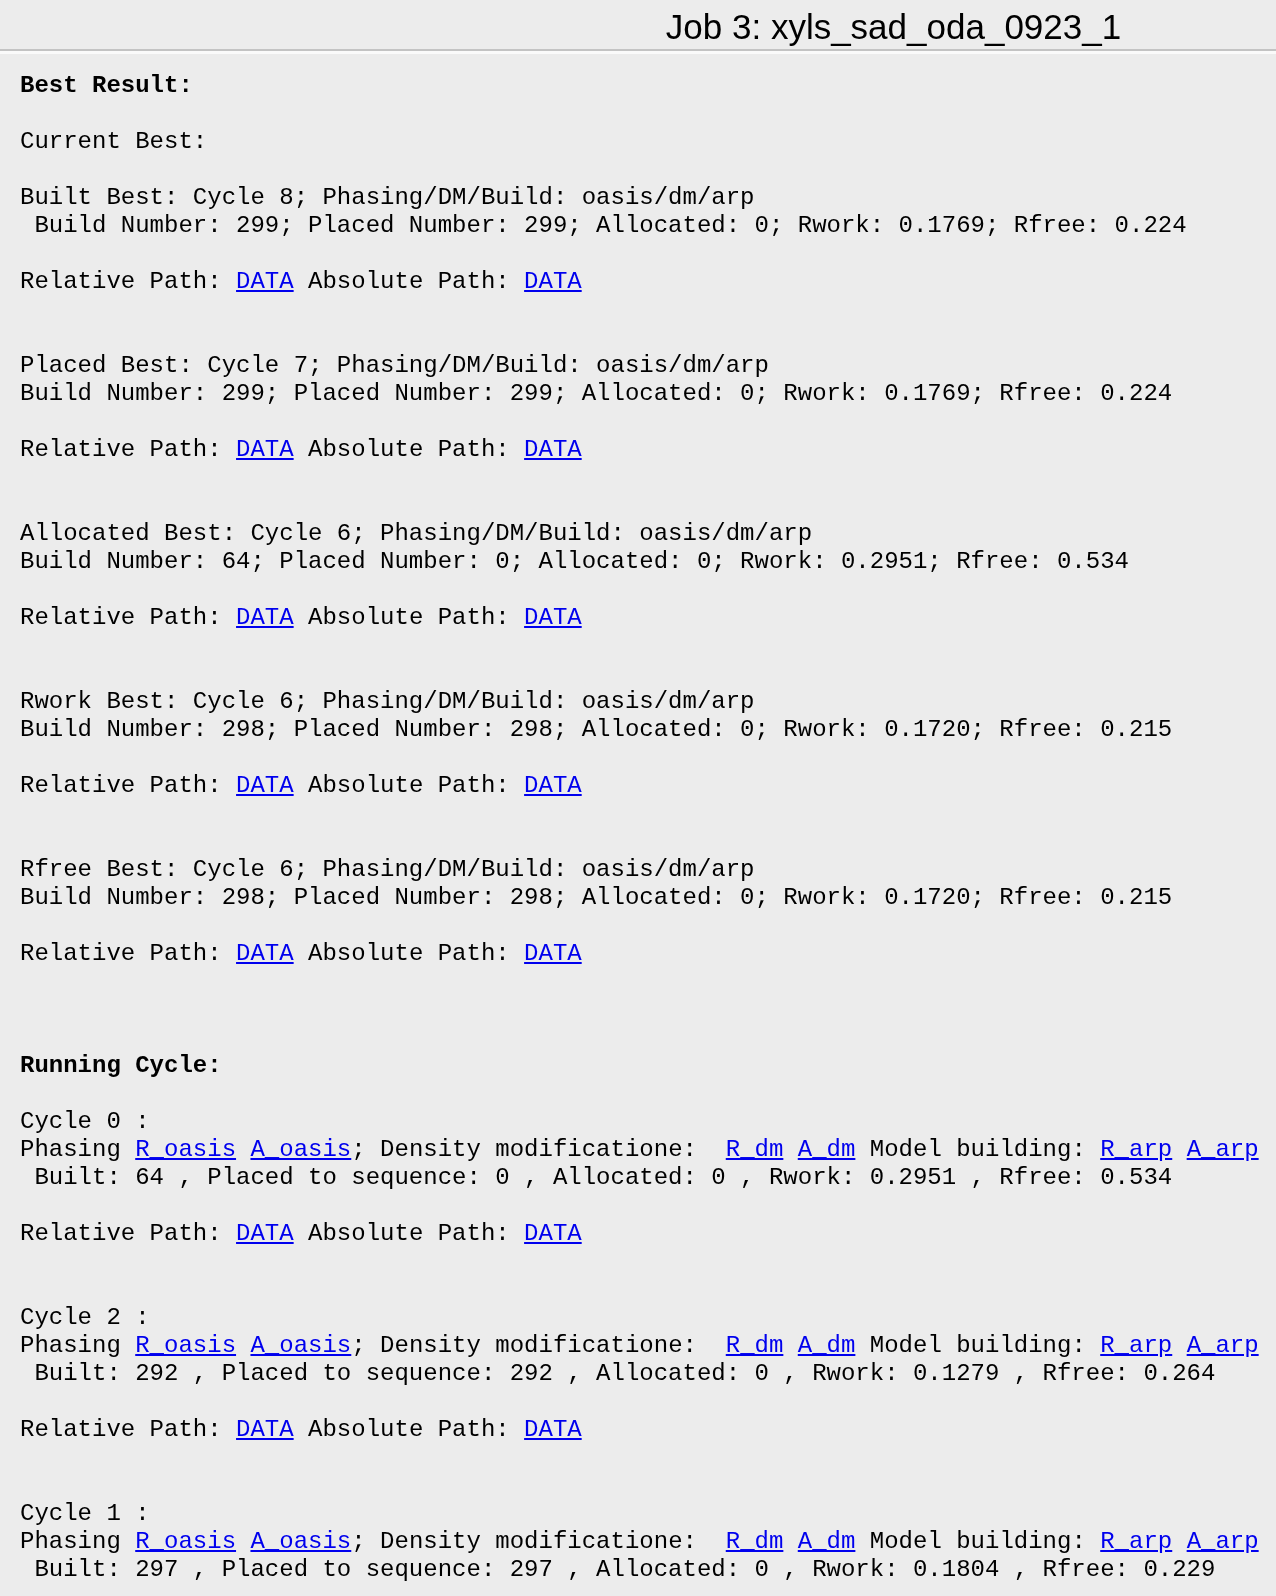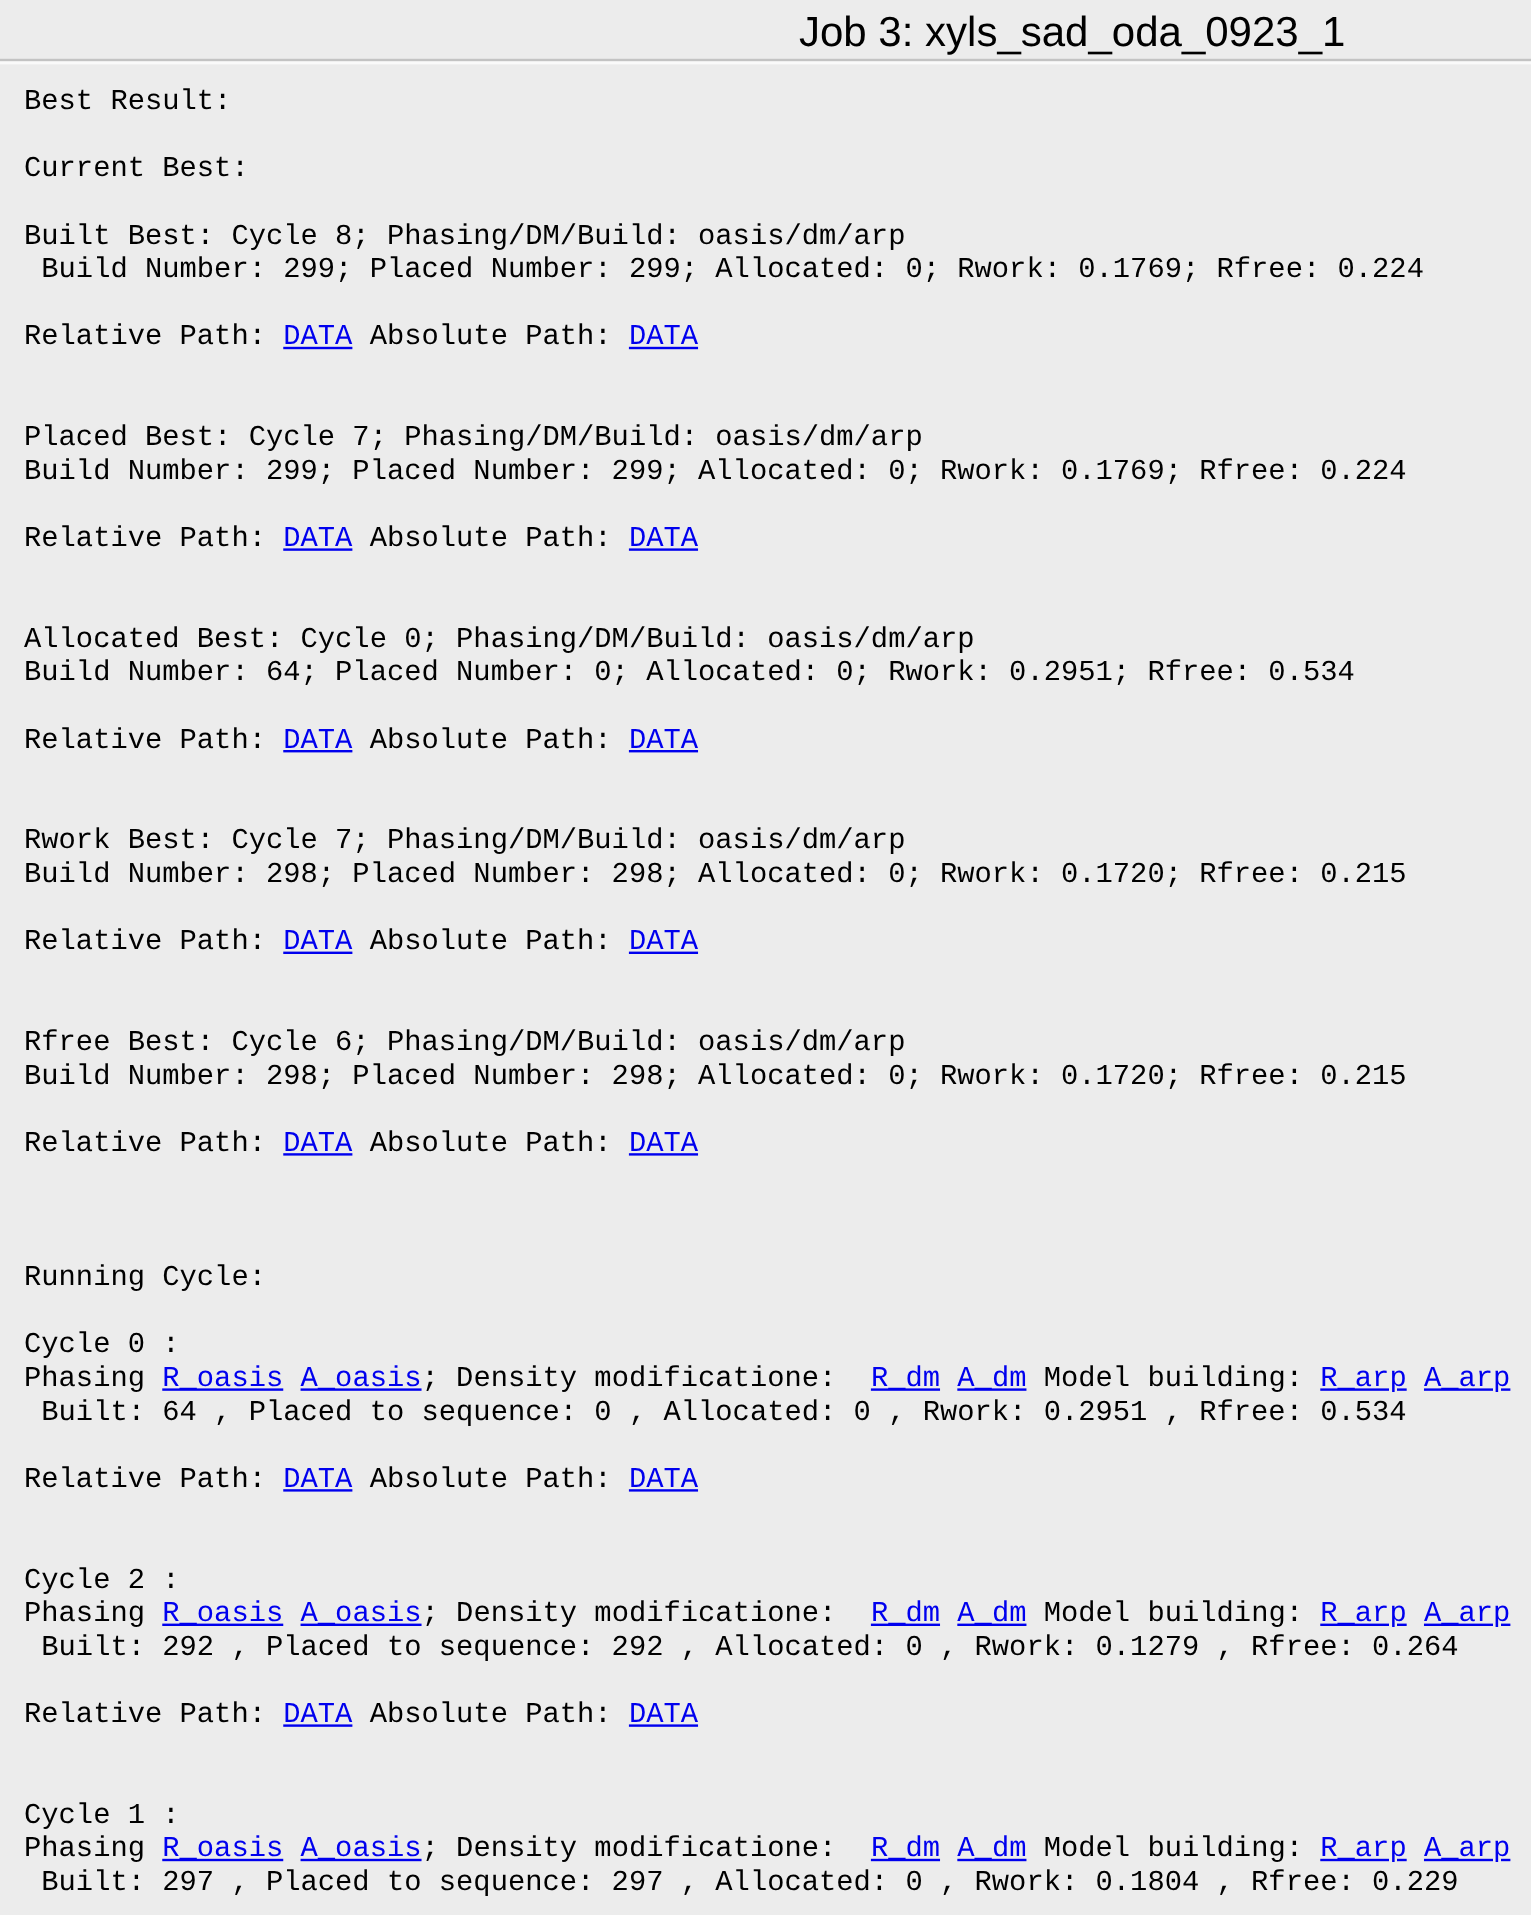--- a/index.html
+++ b/index.html
@@ -42,21 +42,21 @@
   .content {
     padding: 18px 20px 0 20px;
     font-family: "Liberation Mono", "DejaVu Sans Mono", monospace;
     font-size: 24px;
   }
   .line {
     height: 28px;
     line-height: 28px;
     white-space: pre;
   }
-  .line .bold { font-weight: normal; }
+  .line .bold { font-weight: bold; }
   .line a {
     color: var(--link);
     text-decoration: underline;
     cursor: pointer;
   }
 </style>
 </head>
 <body>
 
 <div class="page">
@@ -74,27 +74,27 @@
       <div class="line"></div>
       <div class="line"><span>Relative Path: </span><a href="#">DATA</a><span> Absolute Path: </span><a href="#">DATA</a></div>
       <div class="line"></div>
       <div class="line"></div>
       <div class="line"><span>Placed Best: Cycle 7; Phasing/DM/Build: oasis/dm/arp</span></div>
       <div class="line"><span>Build Number: 299; Placed Number: 299; Allocated: 0; Rwork: 0.1769; Rfree: 0.224</span></div>
       <div class="line"></div>
       <div class="line"><span>Relative Path: </span><a href="#">DATA</a><span> Absolute Path: </span><a href="#">DATA</a></div>
       <div class="line"></div>
       <div class="line"></div>
-      <div class="line"><span>Allocated Best: Cycle 0; Phasing/DM/Build: oasis/dm/arp</span></div>
+      <div class="line"><span>Allocated Best: Cycle 6; Phasing/DM/Build: oasis/dm/arp</span></div>
       <div class="line"><span>Build Number: 64; Placed Number: 0; Allocated: 0; Rwork: 0.2951; Rfree: 0.534</span></div>
       <div class="line"></div>
       <div class="line"><span>Relative Path: </span><a href="#">DATA</a><span> Absolute Path: </span><a href="#">DATA</a></div>
       <div class="line"></div>
       <div class="line"></div>
-      <div class="line"><span>Rwork Best: Cycle 7; Phasing/DM/Build: oasis/dm/arp</span></div>
+      <div class="line"><span>Rwork Best: Cycle 6; Phasing/DM/Build: oasis/dm/arp</span></div>
       <div class="line"><span>Build Number: 298; Placed Number: 298; Allocated: 0; Rwork: 0.1720; Rfree: 0.215</span></div>
       <div class="line"></div>
       <div class="line"><span>Relative Path: </span><a href="#">DATA</a><span> Absolute Path: </span><a href="#">DATA</a></div>
       <div class="line"></div>
       <div class="line"></div>
       <div class="line"><span>Rfree Best: Cycle 6; Phasing/DM/Build: oasis/dm/arp</span></div>
       <div class="line"><span>Build Number: 298; Placed Number: 298; Allocated: 0; Rwork: 0.1720; Rfree: 0.215</span></div>
       <div class="line"></div>
       <div class="line"><span>Relative Path: </span><a href="#">DATA</a><span> Absolute Path: </span><a href="#">DATA</a></div>
       <div class="line"></div>

